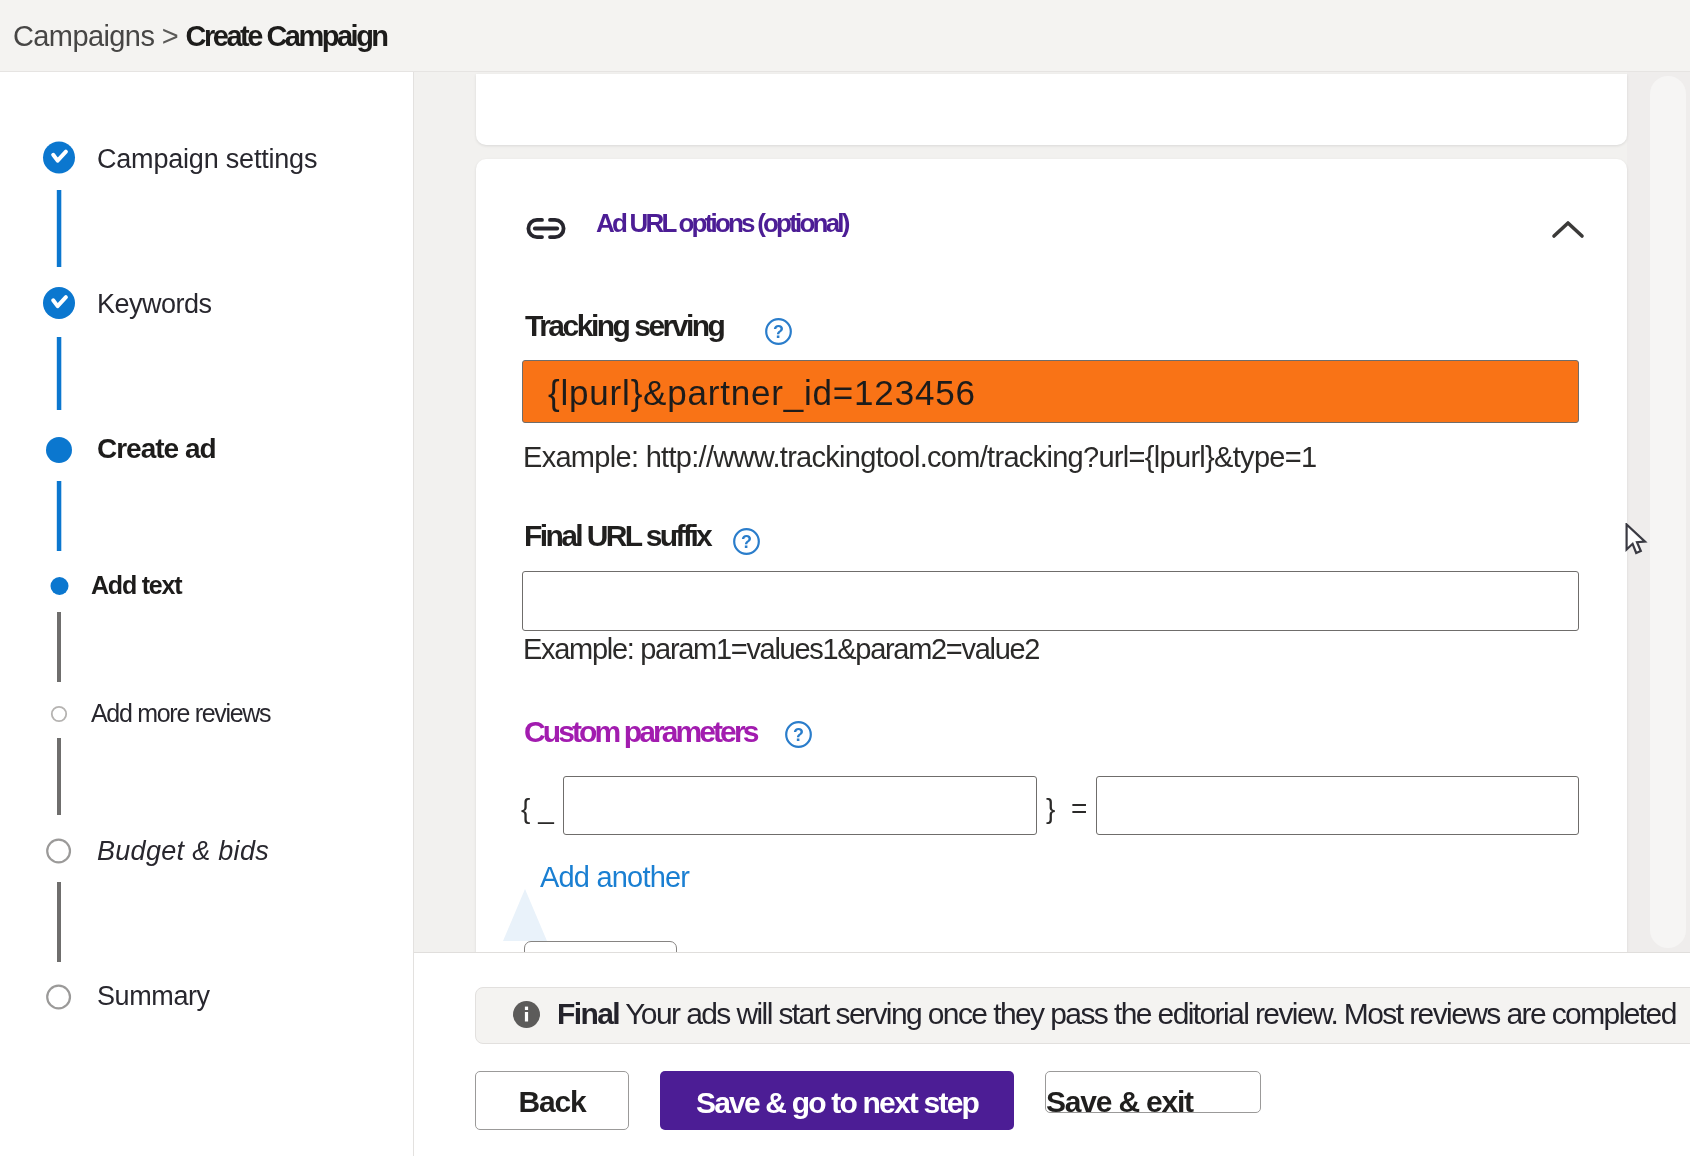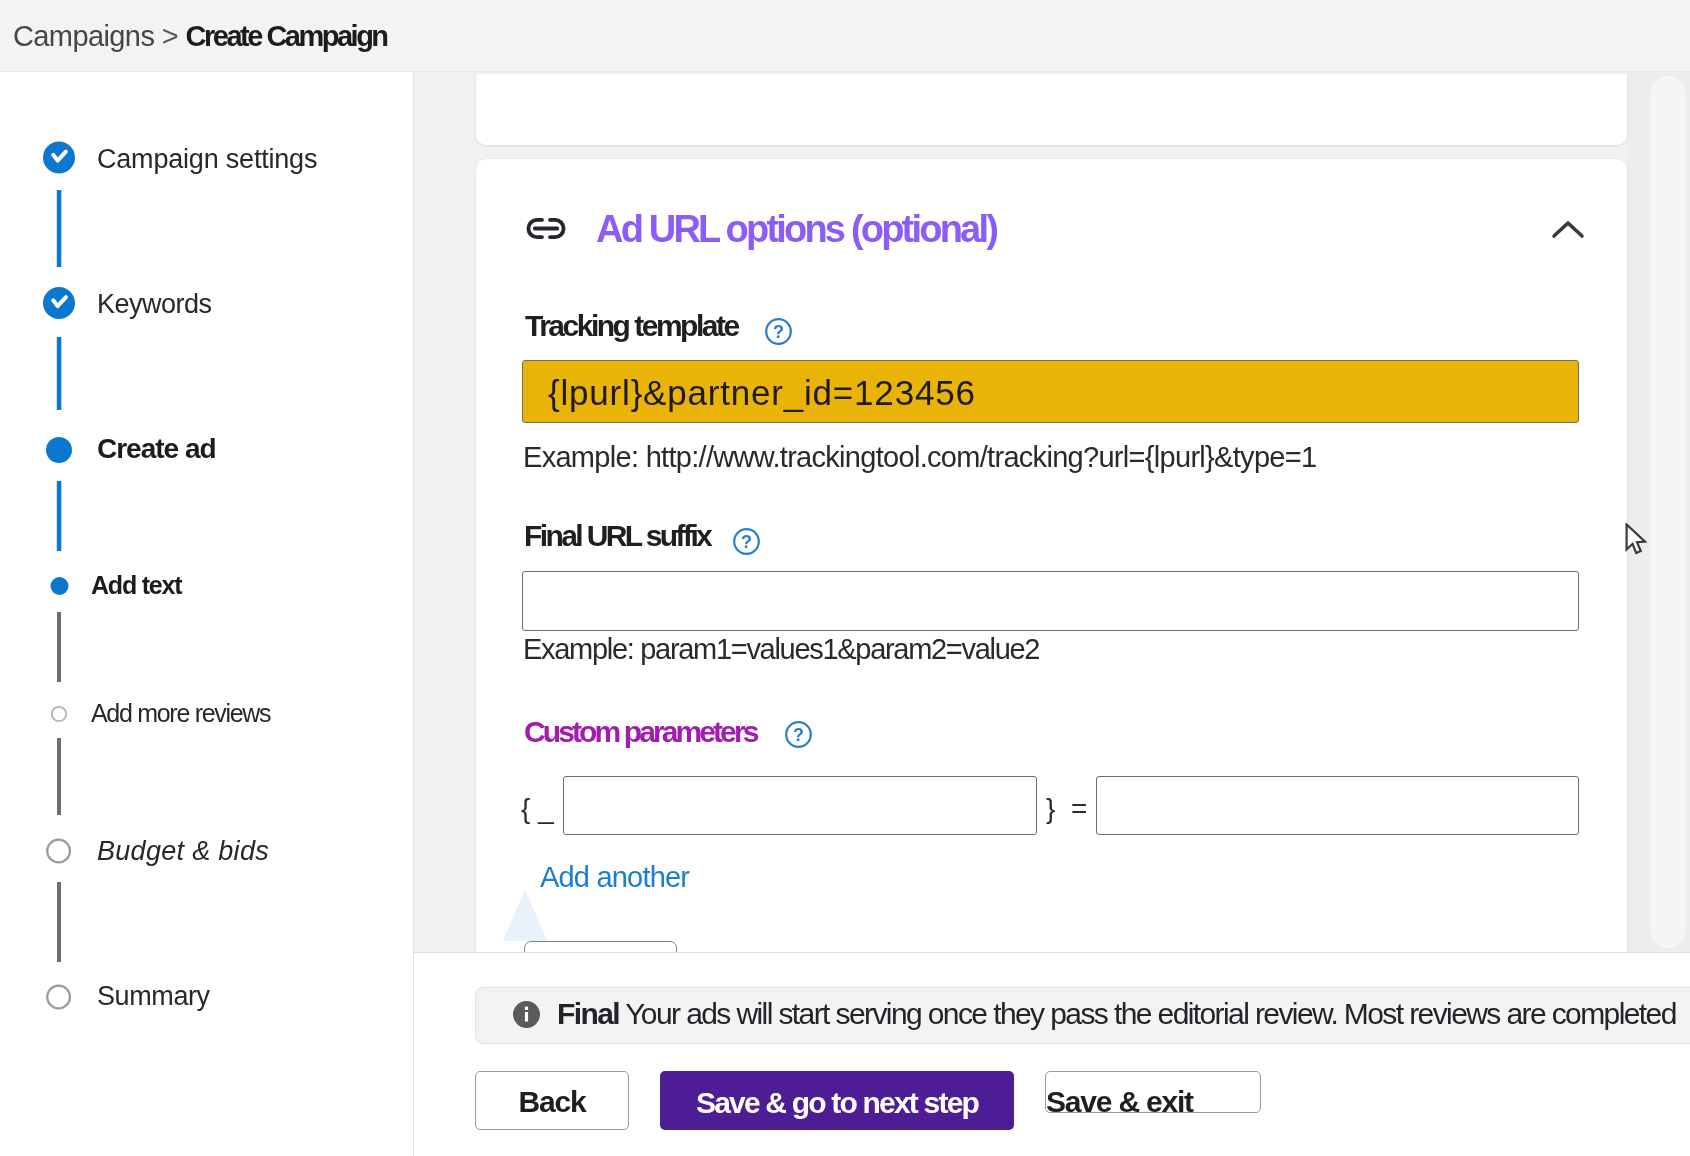--- a/index.html
+++ b/index.html
@@ -26,31 +26,31 @@
 
 <div class="abs" style="left:476px; top:159px; width:1151px; height:800px; background:#fff; border-radius:10px 10px 0 0; box-shadow:0 1px 3px rgba(0,0,0,0.10);"></div>
 
 <svg class="abs" style="left:526px; top:218px;" width="40" height="21" viewBox="0 0 40 21">
   <g fill="none" stroke="#26252d" stroke-width="3.8" stroke-linecap="round">
     <path d="M 16 1.9 H 11 A 8.6 8.6 0 0 0 11 19.1 H 16"></path>
     <path d="M 24 1.9 H 29 A 8.6 8.6 0 0 1 29 19.1 H 24"></path>
     <line x1="8.8" y1="10.5" x2="31.2" y2="10.5"></line>
   </g>
 </svg>
-<div class="abs nw" style="left:596px; top:208px; font-size:38px; font-weight:bold; letter-spacing:-2.8px; color:#8b5cf6;">Ad URL options (optional)</div>
+<div class="abs nw" style="left:596px; top:208px; font-size:26px; font-weight:bold; letter-spacing:-2.8px; color:#4c1d95;">Ad URL options (optional)</div>
 <svg class="abs" style="left:1551px; top:219px;" width="34" height="20" viewBox="0 0 34 20">
   <polyline points="3,17 17,4 31,17" fill="none" stroke="#3b3a39" stroke-width="3.6" stroke-linejoin="round" stroke-linecap="round"></polyline>
 </svg>
 
-<div class="abs nw" style="left:525px; top:309px; font-size:30px; font-weight:bold; letter-spacing:-2.5px; color:#201f1e;">Tracking template</div>
+<div class="abs nw" style="left:525px; top:309px; font-size:30px; font-weight:bold; letter-spacing:-2.5px; color:#201f1e;">Tracking serving</div>
 <svg class="abs" style="left:765px; top:318px;" width="27" height="27" viewBox="0 0 27 27">
   <circle cx="13.5" cy="13.5" r="12.3" fill="none" stroke="#2a7dcb" stroke-width="2.2"></circle>
   <text x="13.5" y="20" font-size="18" font-weight="bold" fill="#2a7dcb" text-anchor="middle" font-family="Liberation Sans">?</text>
 </svg>
-<div class="abs" style="left:522px; top:360px; width:1057px; height:63px; background:#eab308; border:1.5px solid #6f6d6b; border-radius:3px;">
+<div class="abs" style="left:522px; top:360px; width:1057px; height:63px; background:#f97316; border:1.5px solid #6f6d6b; border-radius:3px;">
   <div class="abs nw" style="left:25px; top:12px; font-size:35px; letter-spacing:0.8px; color:#1d1c1b;">{lpurl}&amp;partner_id=123456</div>
 </div>
 <div class="abs nw" style="left:523px; top:441px; font-size:29px; letter-spacing:-0.7px; color:#2b2a29;">Example: http://www.trackingtool.com/tracking?url={lpurl}&amp;type=1</div>
 
 <div class="abs nw" style="left:524px; top:519px; font-size:30px; font-weight:bold; letter-spacing:-2.6px; color:#201f1e;">Final URL suffix</div>
 <svg class="abs" style="left:733px; top:528px;" width="27" height="27" viewBox="0 0 27 27">
   <circle cx="13.5" cy="13.5" r="12.3" fill="none" stroke="#2a7dcb" stroke-width="2.2"></circle>
   <text x="13.5" y="20" font-size="18" font-weight="bold" fill="#2a7dcb" text-anchor="middle" font-family="Liberation Sans">?</text>
 </svg>
 <div class="abs" style="left:522px; top:571px; width:1057px; height:60px; background:#fff; border:1.5px solid #6f6d6b; border-radius:3px;"></div>

